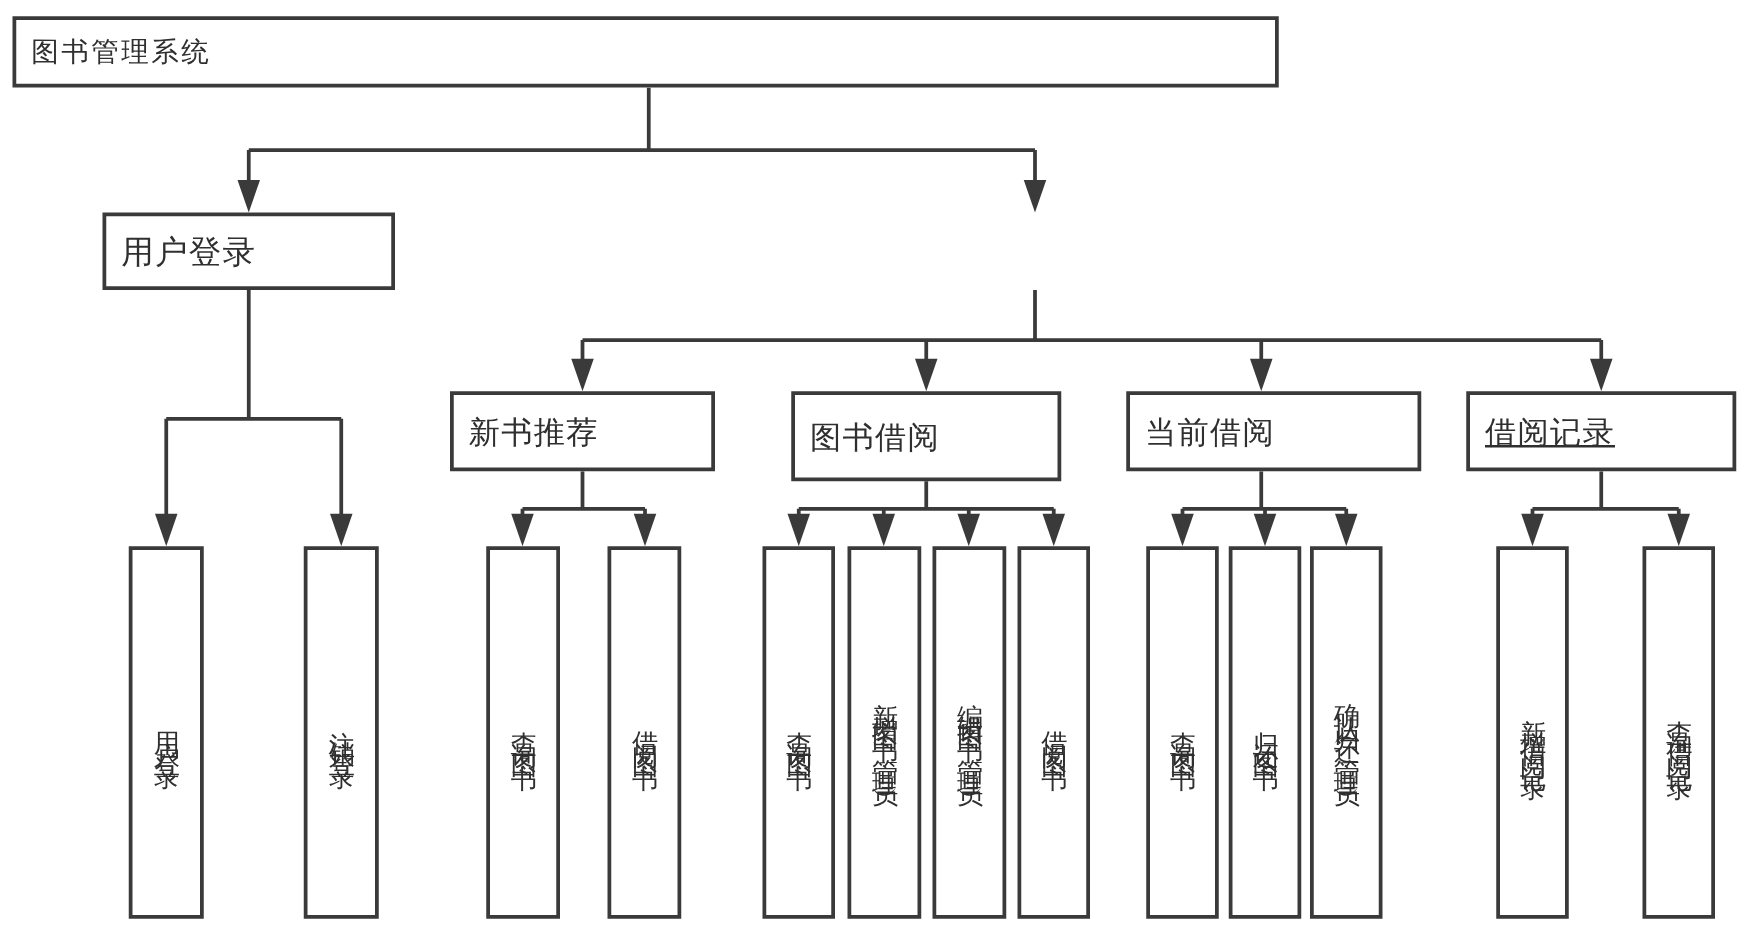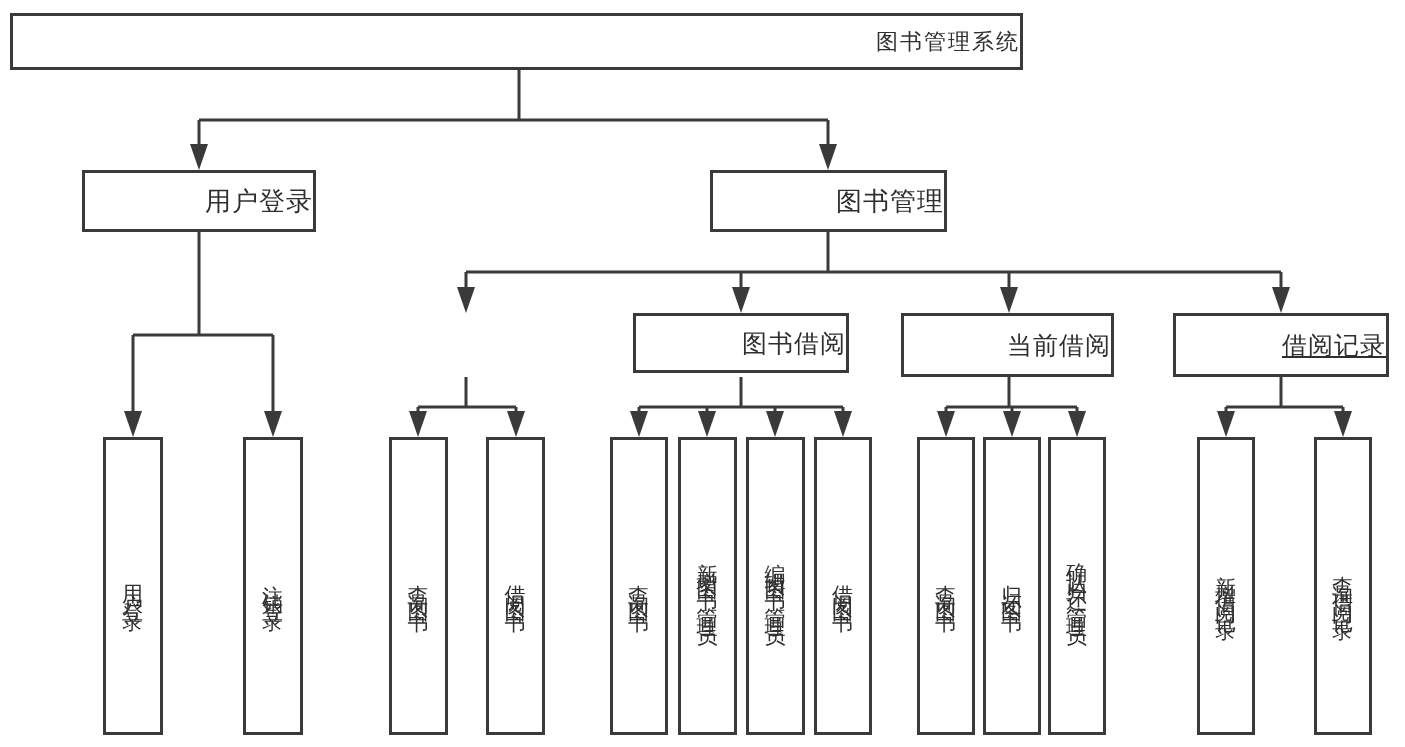--- a/index.html
+++ b/index.html
@@ -11,22 +11,22 @@
   html,body{margin:0;padding:0;background:var(--background);}
   body{font-family:"Liberation Sans","DejaVu Sans",sans-serif;}
   #canvas{
     position:relative;width:1405px;height:747px;
     background:var(--background);overflow:hidden;
   }
   #connectors{position:absolute;left:0;top:0;width:1405px;height:747px;color:var(--line);}
   .hbox{
     position:absolute;box-sizing:border-box;background:#fff;
     border:3px solid var(--line);
-    display:flex;align-items:center;justify-content:flex-end;
-    color:var(--text);white-space:nowrap;
+    display:flex;align-items:center;justify-content:flex-start;
+    color:var(--text);white-space:nowrap;padding-left:12px;
   }
   .root-box{font-size:22px;letter-spacing:2px;}
   .l2-box{font-size:26px;letter-spacing:1px;}
   .l3-box{font-size:25px;letter-spacing:1px;}
   .leaf{
     position:absolute;top:437px;height:298px;box-sizing:border-box;
     background:#fff;border:3px solid var(--line);
     display:flex;align-items:center;justify-content:center;
   }
   .leaf .v{
@@ -78,28 +78,28 @@
     </g>
   </svg>
 
   <div class="hbox root-box" style="left:10px;top:13px;width:1013px;height:57px;">
     <span>图书管理系统</span>
   </div>
 
   <div class="hbox l2-box" style="left:82px;top:170px;width:234px;height:62px;">
     <span>用户登录</span>
   </div>
-  <div class="hbox l2-box" style="left:710px;top:170px;width:237px;height:62px;">
-    <span>图书管理</span>
+
+  <div class="hbox l3-box" style="left:360px;top:313px;width:212px;height:64px;">
+    <span>新书推荐</span>
   </div>
-
-  <div class="hbox l3-box" style="left:633px;top:313px;width:216px;height:60px;">
+  <div class="hbox l3-box" style="left:633px;top:313px;width:216px;height:72px;">
     <span>图书借阅</span>
   </div>
-  <div class="hbox l3-box" style="left:901px;top:313px;width:213px;height:64px;">
+  <div class="hbox l3-box" style="left:901px;top:313px;width:236px;height:64px;">
     <span>当前借阅</span>
   </div>
   <div class="hbox l3-box" style="left:1173px;top:313px;width:216px;height:64px;text-decoration:underline;">
     <span>借阅记录</span>
   </div>
 
   <div class="leaf" style="left:103px;width:60px;">
     <span class="v">用户登录</span>
   </div>
   <div class="leaf" style="left:243px;width:60px;">

